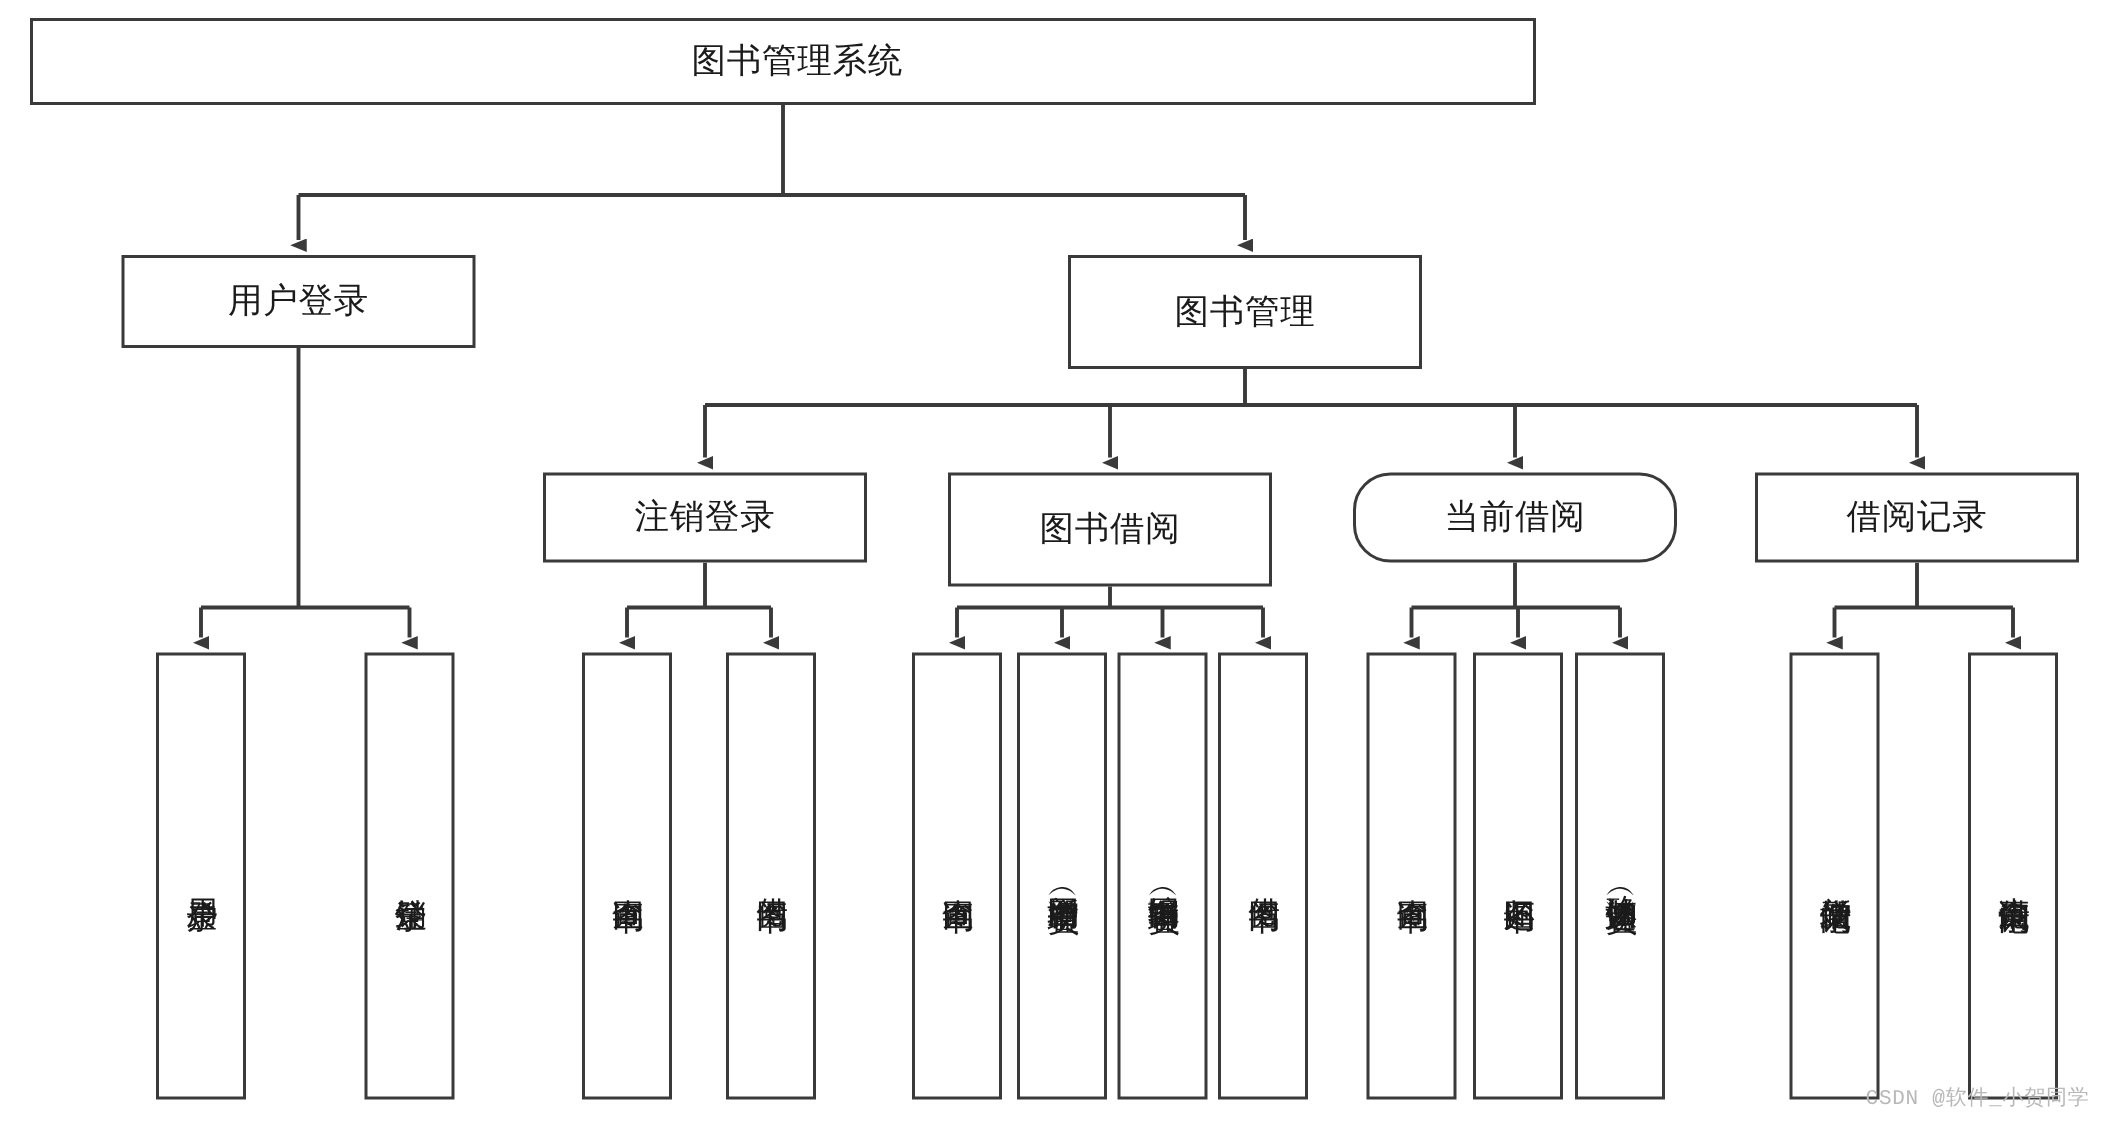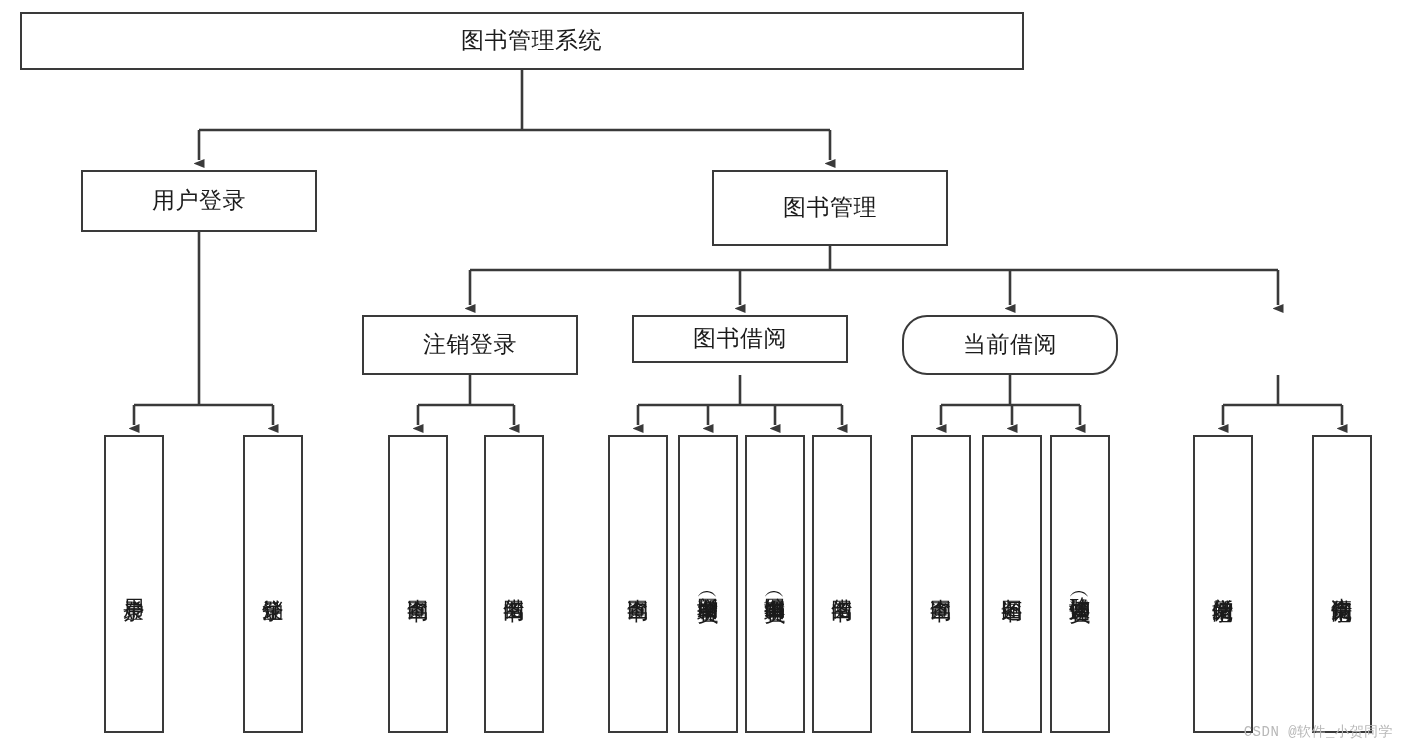--- a/index.html
+++ b/index.html
@@ -131,25 +131,28 @@
   <div class="node node-h" id="node-l2-0" style="left: 81px; top: 170px; width: 236px; height: 62px;">
     <span>用户登录</span>
   </div>
   <div class="node node-h" id="node-l2-1" style="left: 712px; top: 170px; width: 236px; height: 76px;">
     <span>图书管理</span>
   </div>
 
   <div class="node node-h" id="node-l3-0" style="left: 362px; top: 315px; width: 216px; height: 60px;">
     <span>注销登录</span>
   </div>
-  <div class="node node-h" id="node-l3-1" style="left: 632px; top: 315px; width: 216px; height: 48px;">
+  <div class="node node-h" id="node-l3-1" style="left: 632px; top: 315px; width: 216px; height: 76px;">
     <span>图书借阅</span>
   </div>
   <div class="node node-h" id="node-l3-2" style="left: 902px; top: 315px; width: 216px; height: 60px; border-radius: 25px;">
     <span>当前借阅</span>
+  </div>
+  <div class="node node-h" id="node-l3-3" style="left: 1170px; top: 315px; width: 216px; height: 60px;">
+    <span>借阅记录</span>
   </div>
 
   <div class="node node-v" id="node-leaf-0" style="left: 104px; top: 435px; width: 60px; height: 298px;">
     <span class="vtext">用户登录</span>
   </div>
   <div class="node node-v" id="node-leaf-1" style="left: 243px; top: 435px; width: 60px; height: 298px;">
     <span class="vtext">注销登录</span>
   </div>
   <div class="node node-v" id="node-leaf-2" style="left: 388px; top: 435px; width: 60px; height: 298px;">
     <span class="vtext">查询图书</span>

